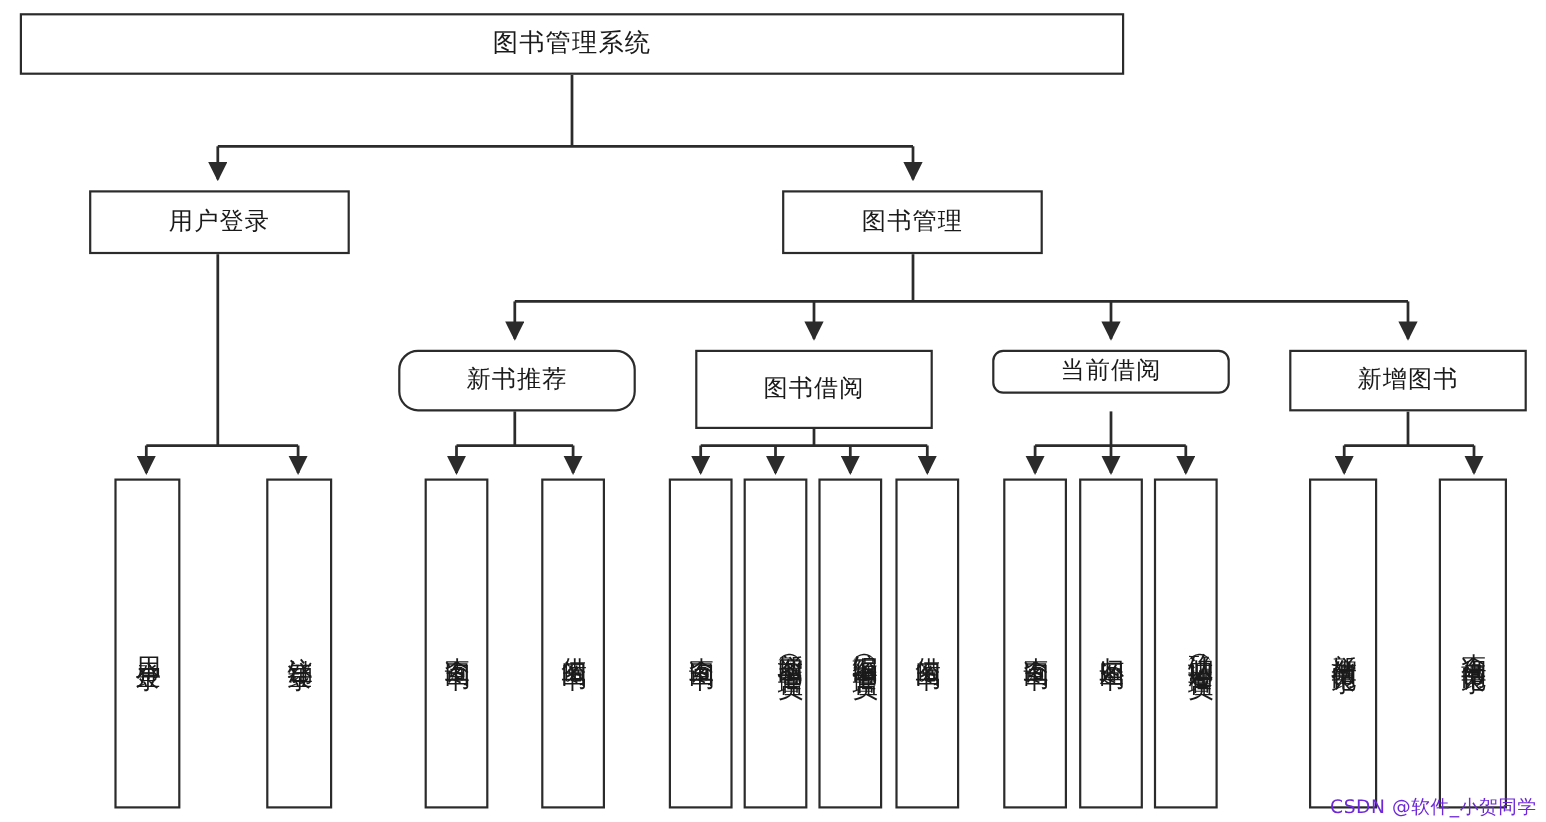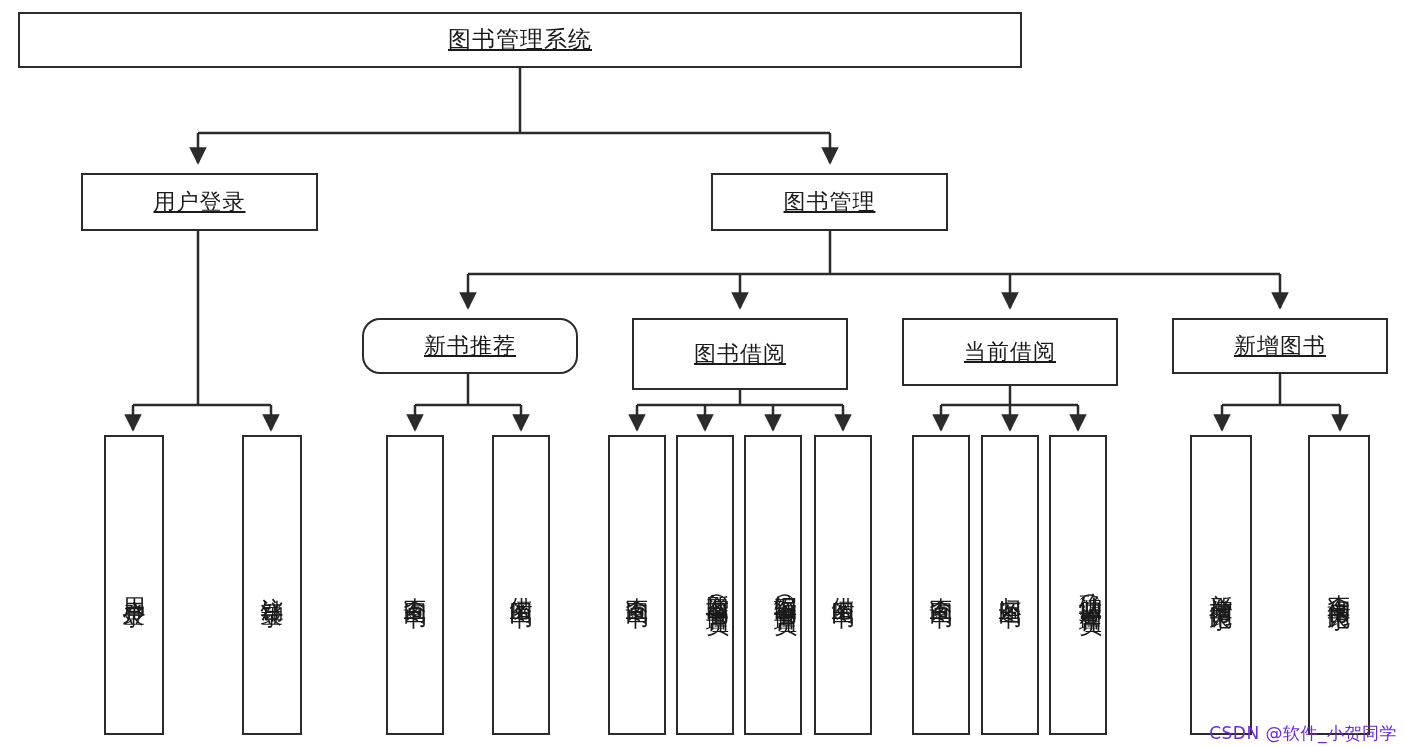--- a/index.html
+++ b/index.html
@@ -34,21 +34,20 @@
     display: flex;
     align-items: center;
     justify-content: center;
     color: #1a1a1a;
   }
   .node-h {
     font-size: 22px;
     letter-spacing: 1px;
     line-height: 1.2;
     white-space: nowrap;
-    text-decoration: underline;
   }
   .node-root {
     font-size: 23px;
   }
   .node-v {
     writing-mode: vertical-rl;
     text-orientation: upright;
     font-size: 23px;
     line-height: 1.25;
     letter-spacing: 3px;
@@ -130,21 +129,21 @@
   <div class="node node-h node-root" style="left:18px; top:12px; width:1004px; height:56px;">图书管理系统</div>
 
   <div class="node node-h" style="left:81px; top:173px; width:237px; height:58px;">用户登录</div>
 
   <div class="node node-h" style="left:711px; top:173px; width:237px; height:58px;">图书管理</div>
 
   <div class="node node-h" style="left:362px; top:318px; width:216px; height:56px;border-radius:18px;">新书推荐</div>
 
   <div class="node node-h" style="left:632px; top:318px; width:216px; height:72px;">图书借阅</div>
 
-  <div class="node node-h" style="left:902px; top:318px; width:216px; height:68px;">当前借阅</div>
+  <div class="node node-h" style="left:902px; top:318px; width:216px; height:40px;border-radius:10px;">当前借阅</div>
 
   <div class="node node-h" style="left:1172px; top:318px; width:216px; height:56px;">新增图书</div>
 
   <div class="node node-v centered" style="left:104px; top:435px; width:60px; height:300px;">用户登录</div>
 
   <div class="node node-v centered" style="left:242px; top:435px; width:60px; height:300px;">注销登录</div>
 
   <div class="node node-v centered" style="left:386px; top:435px; width:58px; height:300px;">查询图书</div>
 
   <div class="node node-v centered" style="left:492px; top:435px; width:58px; height:300px;">借阅图书</div>

